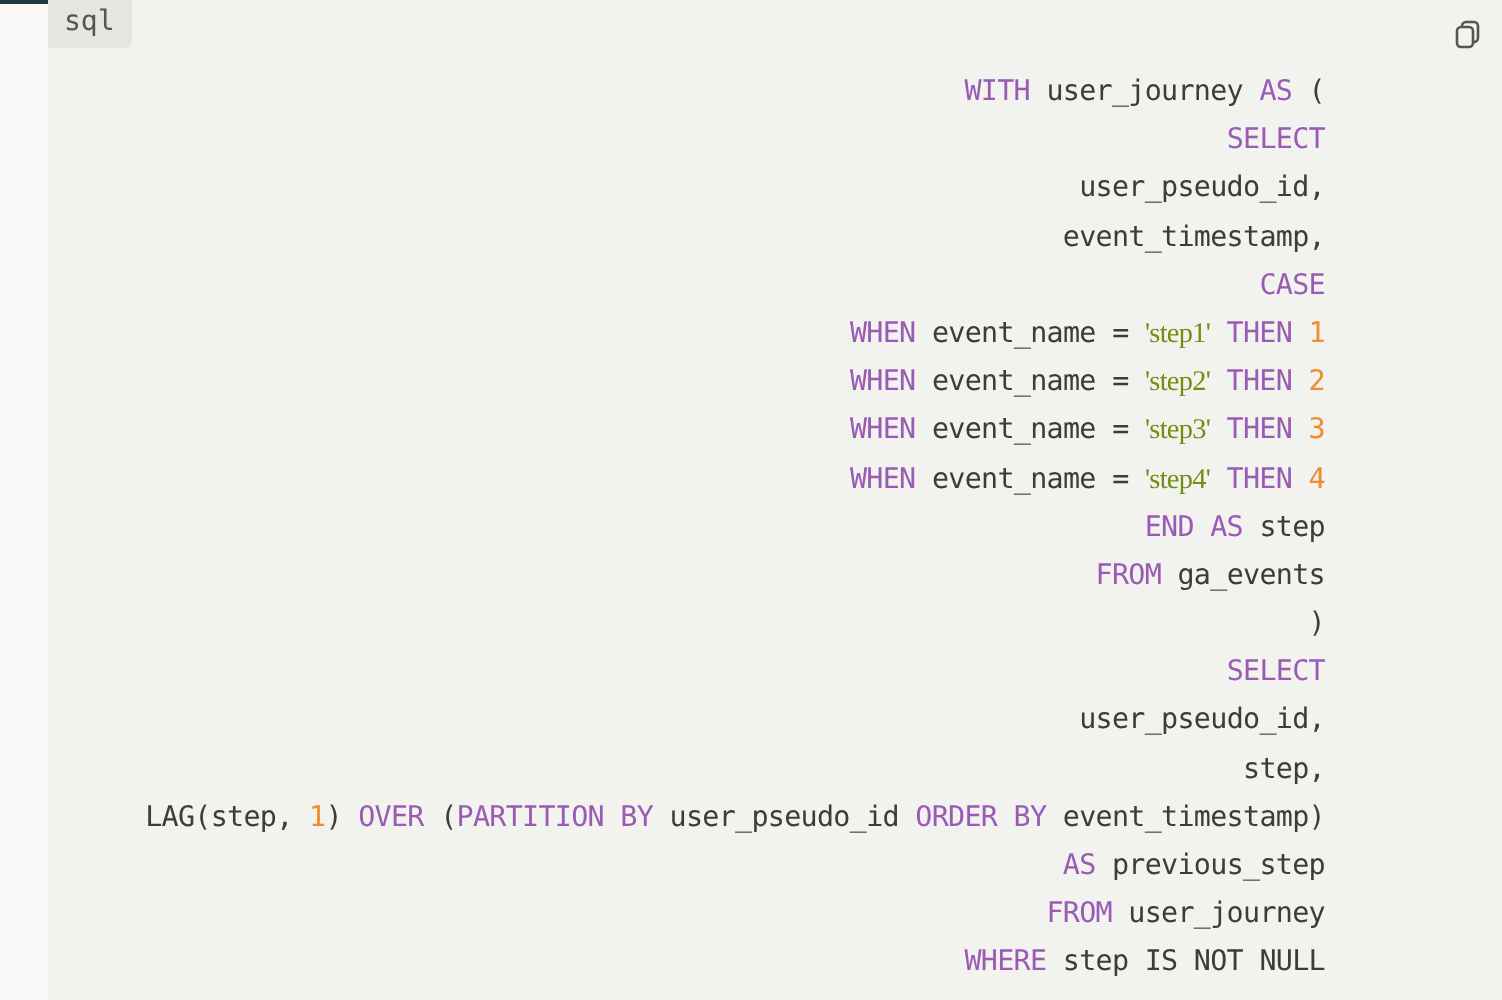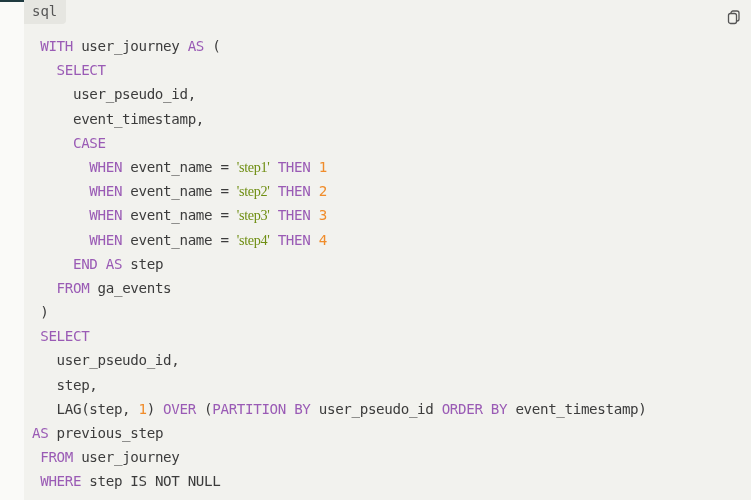--- a/index.html
+++ b/index.html
@@ -18,23 +18,24 @@
   }
   .lang-tab {
     position:absolute; left:24px; top:0; height:24px; width:42px;
     background:#e6e6e1; border-bottom-right-radius:4px;
     color:#555; font-size:14px; line-height:22px; padding-left:8px; box-sizing:border-box;
   }
   .copy-btn {
     position:absolute; left:726px; top:9px; width:16px; height:16px; cursor:pointer;
   }
   .code {
-    position:absolute; left:32px; top:34px; margin:0;
+    position:absolute; left:48px; top:34px; margin:0;
     font-size:14.2px; line-height:24.2px; color:#3c3c3c; white-space:pre;
     letter-spacing:-0.35px;
+    text-align:right;
   }
   .line { height:24.2px; }
   .kw { color:#9a5bb5; }
   .str { color:#6f8e12;font-family:Liberation Serif, serif; }
   .num { color:#f08c2a; }
 </style>
 </head>
 <body>
 
 <div class="topbar"></div>

